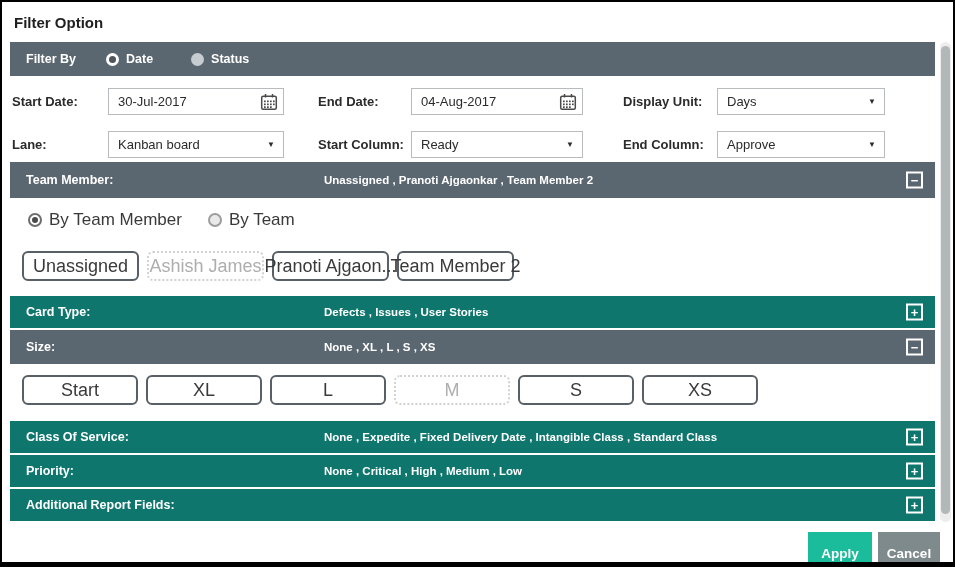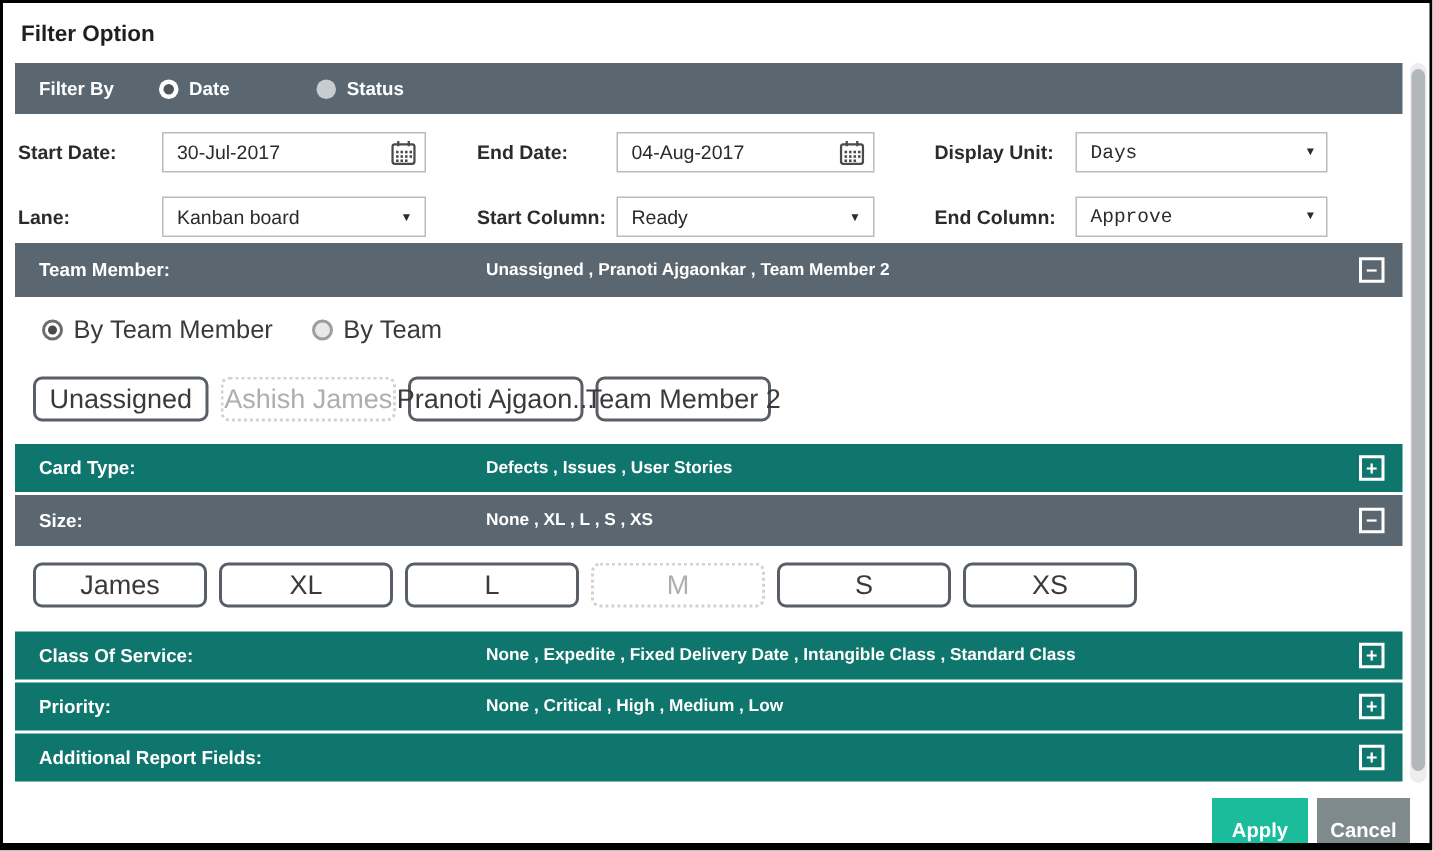--- a/index.html
+++ b/index.html
@@ -30,21 +30,21 @@
 
   
   .radio { display:inline-block; border-radius:50%; position:relative; flex:none; }
   .radio.on-dark-sel  { width:13px; height:13px; background:#fff; }
   .radio.on-dark-sel::after { content:""; position:absolute; left:3px; top:3px; width:7px; height:7px; border-radius:50%; background:#4d565c; }
   .radio.on-dark-unsel{ width:13px; height:13px; background:#c7ccd0; }
   .radio.on-light-sel { width:14px; height:14px; border:2px solid #6e6e6e; background:#fff; }
   .radio.on-light-sel::after { content:""; position:absolute; left:2px; top:2px; width:6px; height:6px; border-radius:50%; background:#4a4a4a; }
   .radio.on-light-unsel { width:14px; height:14px; border:2px solid #9d9d9d; background:#e9e9e9; }
 
-  .filter-bar .radio-group { display:flex; align-items:center; margin-left:30px;gap:20px; }
+  .filter-bar .radio-group { display:flex; align-items:center; margin-left:30px; }
   .filter-bar .radio-opt { display:flex; align-items:center; margin-right:38px; cursor:pointer; }
   .filter-bar .radio-opt span.lbl { margin-left:7px; font-size:12.5px; font-weight:bold; }
 
   
   .field-row { display:flex; align-items:center; padding-left:10px; }
   .field-row.r1 { height:50px; }
   .field-row.r2 { height:36px; }
   .flabel { font-size:13px; font-weight:bold; color:#2b2b2b; white-space:nowrap; }
   .w1 { width:96px; }
   .w2 { width:93px; margin-left:34px; }
@@ -57,21 +57,21 @@
   .text-field input {
     border:none; outline:none; width:148px; height:23px; padding-left:9px;
     font-family:"Liberation Sans",sans-serif; font-size:13px; color:#2b2b2b; background:transparent;
   }
   .cal-btn { position:absolute; right:4px; top:3px; width:20px; height:20px; display:flex; align-items:center; justify-content:center; cursor:pointer; }
 
   .select-box {
     width:172px; height:27px; border:1px solid #b9bcbe; background:#fff;
     display:flex; align-items:center; position:relative; cursor:pointer;
   }
-  .select-box.du { width:168px;font-family:Liberation Mono, monospace; }
+  .select-box.du { width:168px; }
   .select-box .sel-val { padding-left:9px; font-size:13px; color:#2b2b2b; }
   .select-box .arrow { position:absolute; right:8px; font-size:8px; color:#2b2b2b; }
 
   
   .mode-row { height:40px; display:flex; align-items:center; padding-left:26px; padding-top:4px; }
   .mode-opt { display:flex; align-items:center; margin-right:26px; cursor:pointer; }
   .mode-opt .lbl { margin-left:7px; font-size:17px; color:#3a3a3a; }
 
   .chip-row { height:58px; padding-left:20px; padding-top:13px; display:flex; }
   .chip {
@@ -222,21 +222,21 @@
     <span class="toggle">+</span>
   </div>
 
   <div class="bar dark">
     <span class="bar-label">Size:</span>
     <span class="bar-summary">None , XL , L , S , XS</span>
     <span class="toggle">−</span>
   </div>
 
   <div class="size-row">
-    <div class="chip">James</div>
+    <div class="chip">Start</div>
     <div class="chip">XL</div>
     <div class="chip">L</div>
     <div class="chip off">M</div>
     <div class="chip">S</div>
     <div class="chip">XS</div>
   </div>
 
   <div class="bar light">
     <span class="bar-label">Class Of Service:</span>
     <span class="bar-summary">None , Expedite , Fixed Delivery Date , Intangible Class , Standard Class</span>

